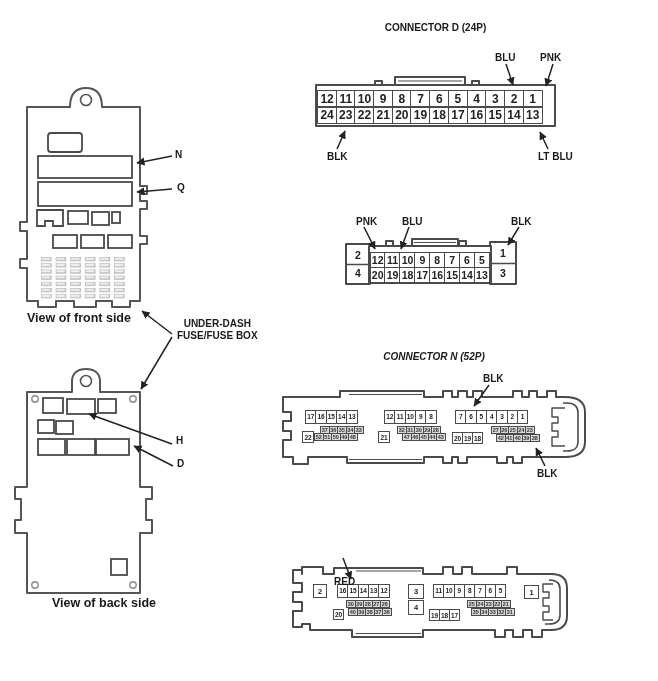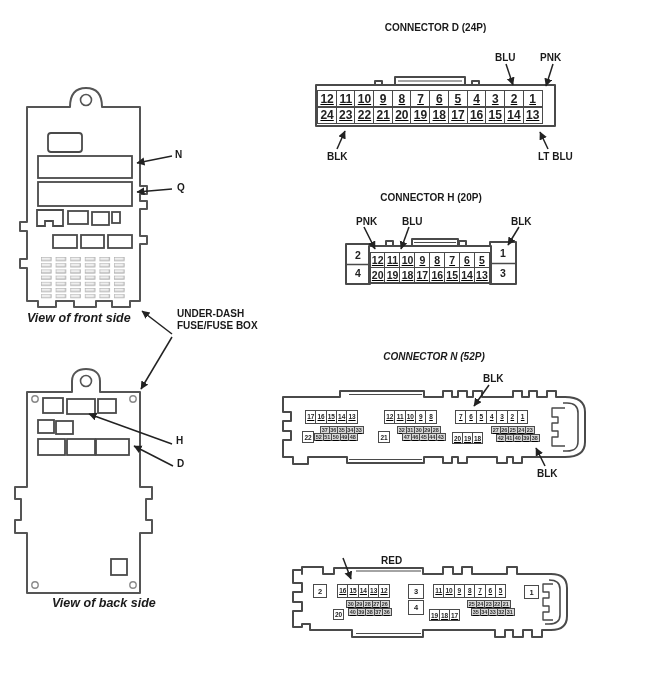--- a/index.html
+++ b/index.html
@@ -2,23 +2,23 @@
 <html><head>
 <meta charset="utf-8">
 <style>
   html,body{margin:0;padding:0;background:#fff;}
   .canvas{position:relative;width:658px;height:681px;background:#ffffff;overflow:hidden;
           font-family:"Liberation Sans",sans-serif;}
   svg.art{position:absolute;left:0;top:0;z-index:1;}
   .lbl{position:absolute;z-index:3;font-weight:bold;color:#1a1a1a;white-space:nowrap;
        font-size:10px;line-height:11px;}
   .title{text-align:center;}
-  .cap{font-size:12.5px;line-height:13px;font-style:italic;}
+  .cap{font-size:12.5px;line-height:13px;}
   .two-line{line-height:11.5px;}
-  .pins{position:absolute;z-index:2;display:flex;text-decoration:underline;}
+  .pins{position:absolute;z-index:2;display:flex;}
   .pin{box-sizing:border-box;flex:0 0 auto;display:flex;align-items:center;justify-content:center;
        font-weight:bold;color:#222;background:#fff;border:1.5px solid #4a4a4a;}
   .pinsD .pin{width:20.2px;height:17px;font-size:12px;}
   .pinsD .pin + .pin{margin-left:-1.5px;}
   .pinsH .pin{width:16.4px;height:16px;font-size:10.5px;}
   .pinsH .pin + .pin{margin-left:-1.5px;}
   .pinsBig .pin{width:11.5px;height:13.5px;font-size:6.5px;border-width:1.2px;}
   .pinsBig .pin + .pin{margin-left:-1.2px;}
   .pinsMed .pin{width:11.2px;height:12px;font-size:6.5px;border-width:1.2px;}
   .pinsMed .pin + .pin{margin-left:-1.2px;}
@@ -166,21 +166,21 @@
       <line x1="172" y1="189" x2="137" y2="192" marker-end="url(#ah)"></line>
       <line x1="172" y1="334" x2="142" y2="311" marker-end="url(#ah)"></line>
       <line x1="172" y1="337" x2="141" y2="389" marker-end="url(#ah)"></line>
       <line x1="172" y1="444" x2="89" y2="414" marker-end="url(#ah)"></line>
       <line x1="173" y1="466" x2="134" y2="446" marker-end="url(#ah)"></line>
     </g>
   </svg>
 
   <div class="lbl cap" style="left:27px;top:312px;">View of front side</div>
   <div class="lbl cap" style="left:52px;top:597px;">View of back side</div>
-  <div class="lbl two-line" style="left:177px;top:308px;">
+  <div class="lbl two-line" style="left:177px;top:318px;text-align:center;">
     <div>UNDER-DASH</div>
     <div>FUSE/FUSE BOX</div>
   </div>
   <div class="lbl" style="left:175px;top:149px;">N</div>
   <div class="lbl" style="left:177px;top:182px;">Q</div>
   <div class="lbl" style="left:176px;top:435px;">H</div>
   <div class="lbl" style="left:177px;top:458px;">D</div>
 
   <div class="lbl title" style="left:316px;width:239px;top:22px;">CONNECTOR D (24P)</div>
   <div class="lbl" style="left:495px;top:52px;">BLU</div>
@@ -209,21 +209,20 @@
       <span class="pin">20</span>
       <span class="pin">19</span>
       <span class="pin">18</span>
       <span class="pin">17</span>
       <span class="pin">16</span>
       <span class="pin">15</span>
       <span class="pin">14</span>
       <span class="pin">13</span>
     </div>
 
-  <div class="lbl title" style="left:346px;width:170px;top:192px;">CONNECTOR H (20P)</div>
   <div class="lbl" style="left:356px;top:216px;">PNK</div>
   <div class="lbl" style="left:402px;top:216px;">BLU</div>
   <div class="lbl" style="left:511px;top:216px;">BLK</div>
   <div class="cellbox" style="left:348px;top:247px;width:20px;height:15px;font-size:10.5px;border:none;background:none;">2</div>
   <div class="cellbox" style="left:348px;top:265px;width:20px;height:15px;font-size:10.5px;border:none;background:none;">4</div>
   <div class="cellbox" style="left:492px;top:245px;width:22px;height:15px;font-size:10.5px;border:none;background:none;">1</div>
   <div class="cellbox" style="left:492px;top:265px;width:22px;height:15px;font-size:10.5px;border:none;background:none;">3</div>
   <div class="pins pinsH" style="left:369.5px;top:251.5px;">
       <span class="pin">12</span>
       <span class="pin">11</span>
@@ -314,21 +313,21 @@
       <span class="pin">40</span>
       <span class="pin">39</span>
       <span class="pin">38</span>
     </div>
   <div class="pins pinsMed" style="left:452px;top:432px;">
       <span class="pin">20</span>
       <span class="pin">19</span>
       <span class="pin">18</span>
     </div>
 
-  <div class="lbl" style="left:334px;top:555px;margin-left:47px;">RED</div>
+  <div class="lbl" style="left:334px;top:576px;">RED</div>
   <div class="cellbox" style="left:313px;top:584px;width:14px;height:14px;font-size:7.5px;">2</div>
   <div class="pins pinsBig" style="left:337px;top:584px;">
       <span class="pin">16</span>
       <span class="pin">15</span>
       <span class="pin">14</span>
       <span class="pin">13</span>
       <span class="pin">12</span>
     </div>
   <div class="pins pinsSm" style="left:346px;top:600px;">
       <span class="pin">30</span>

